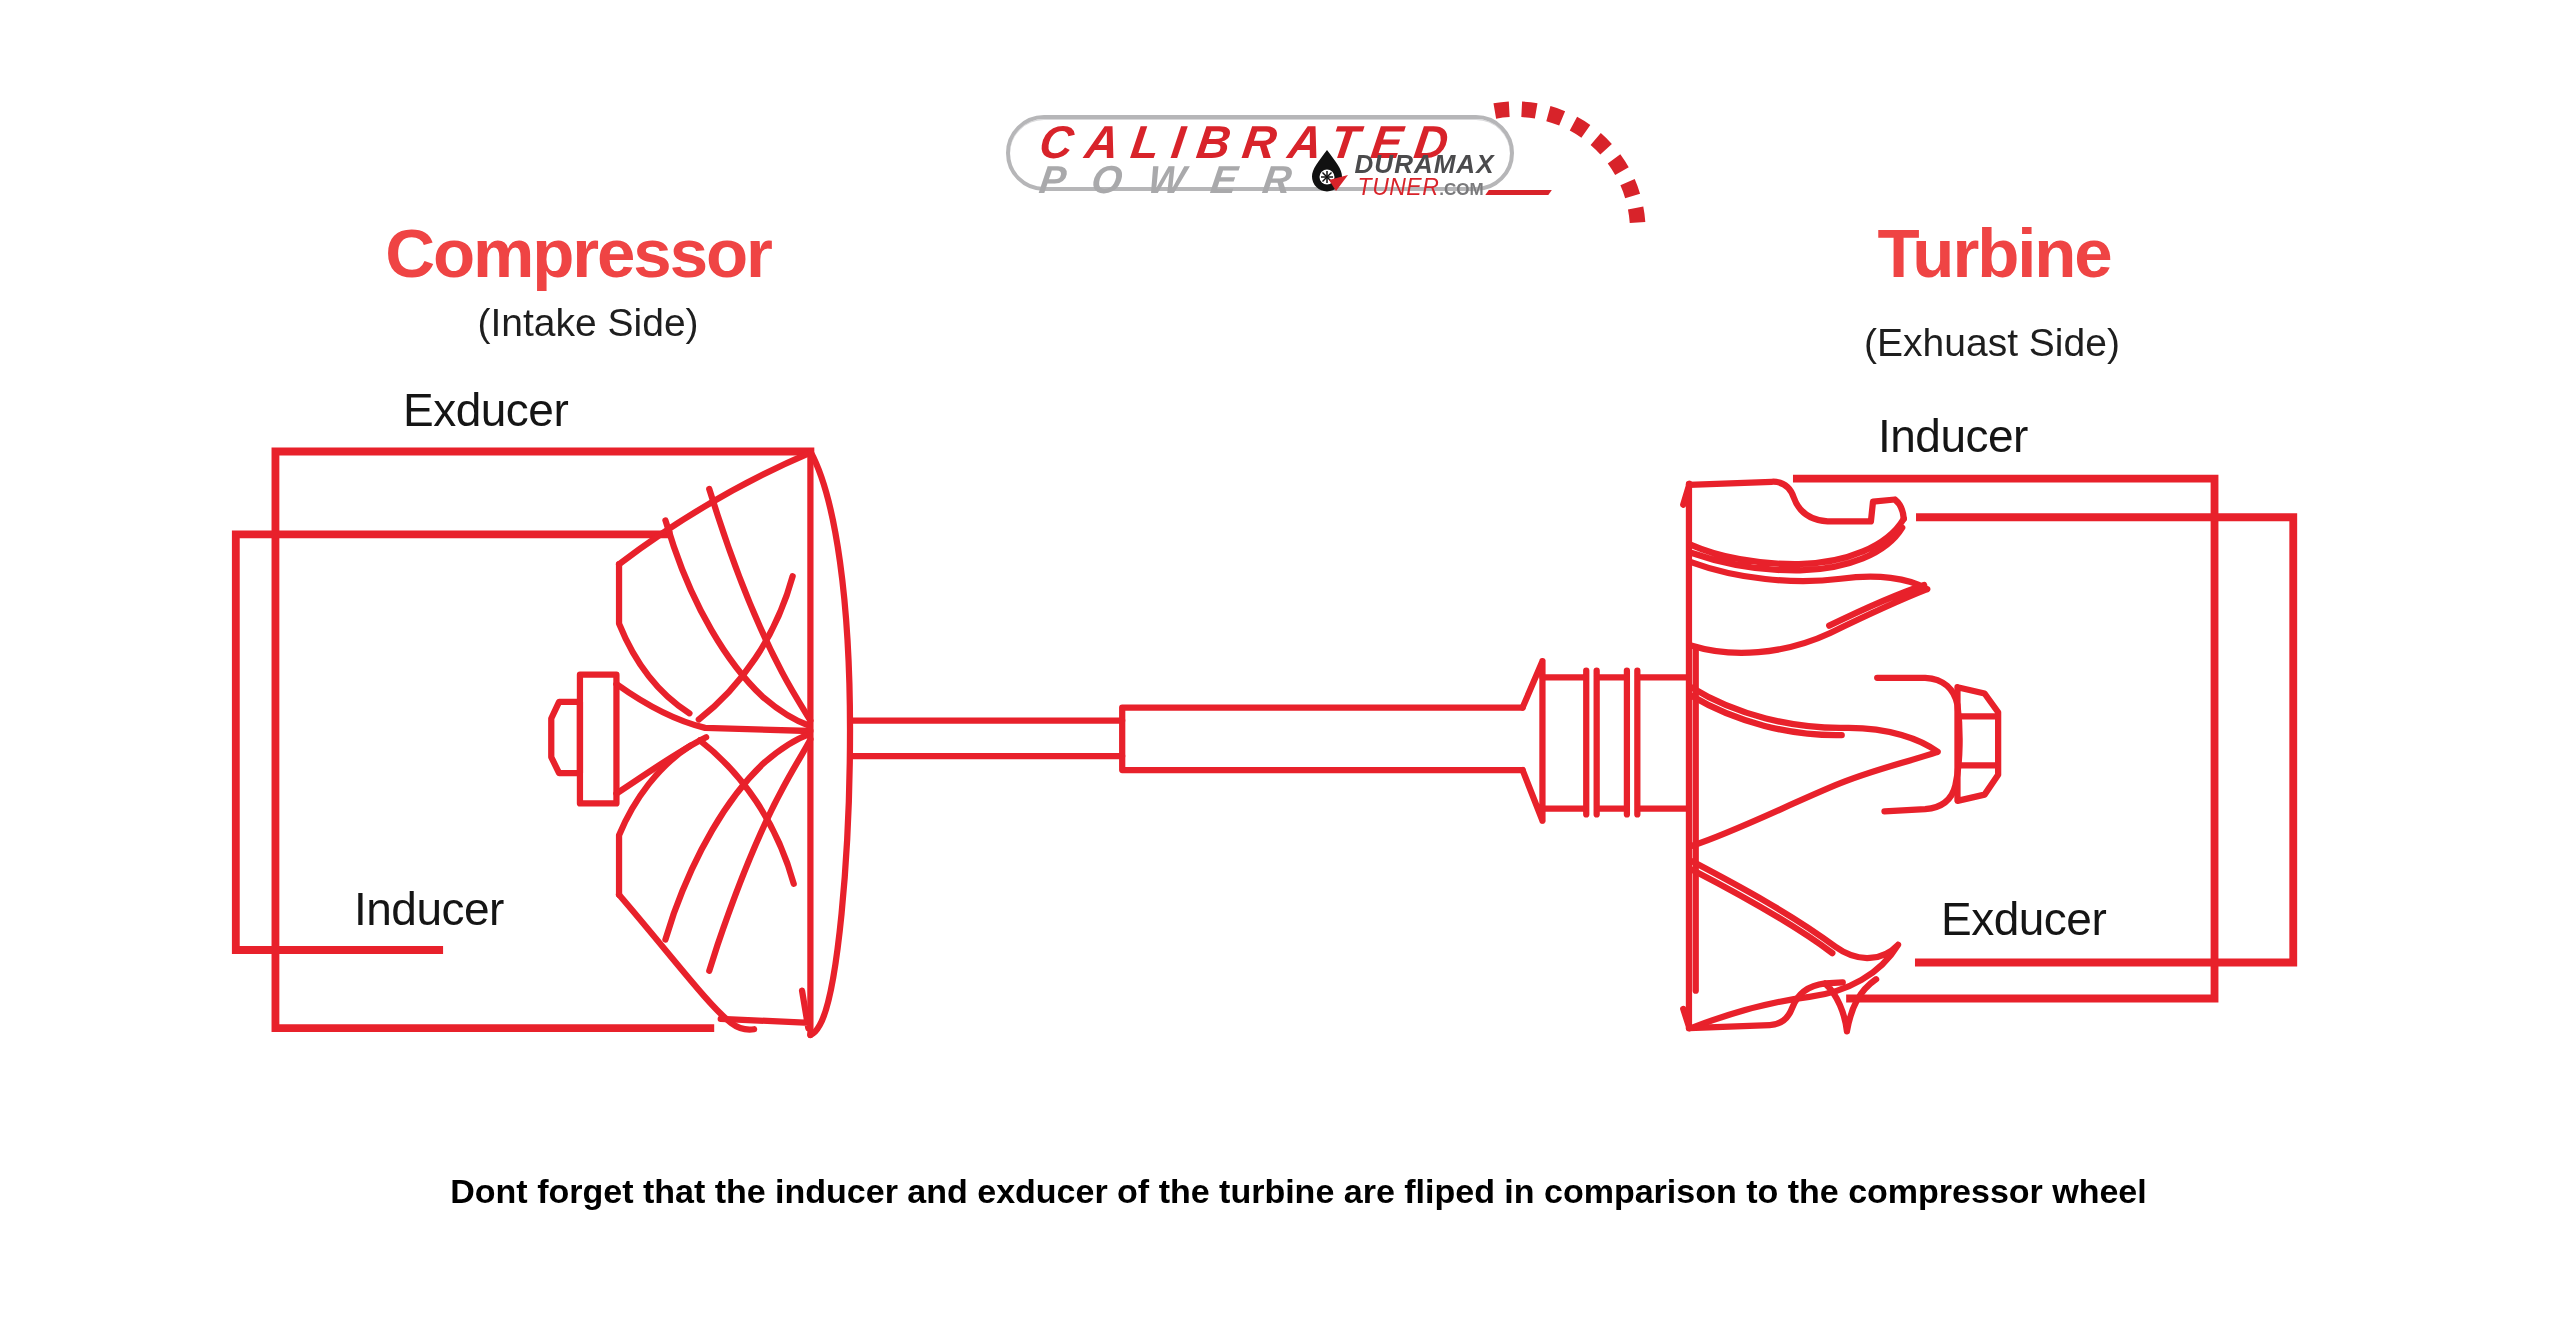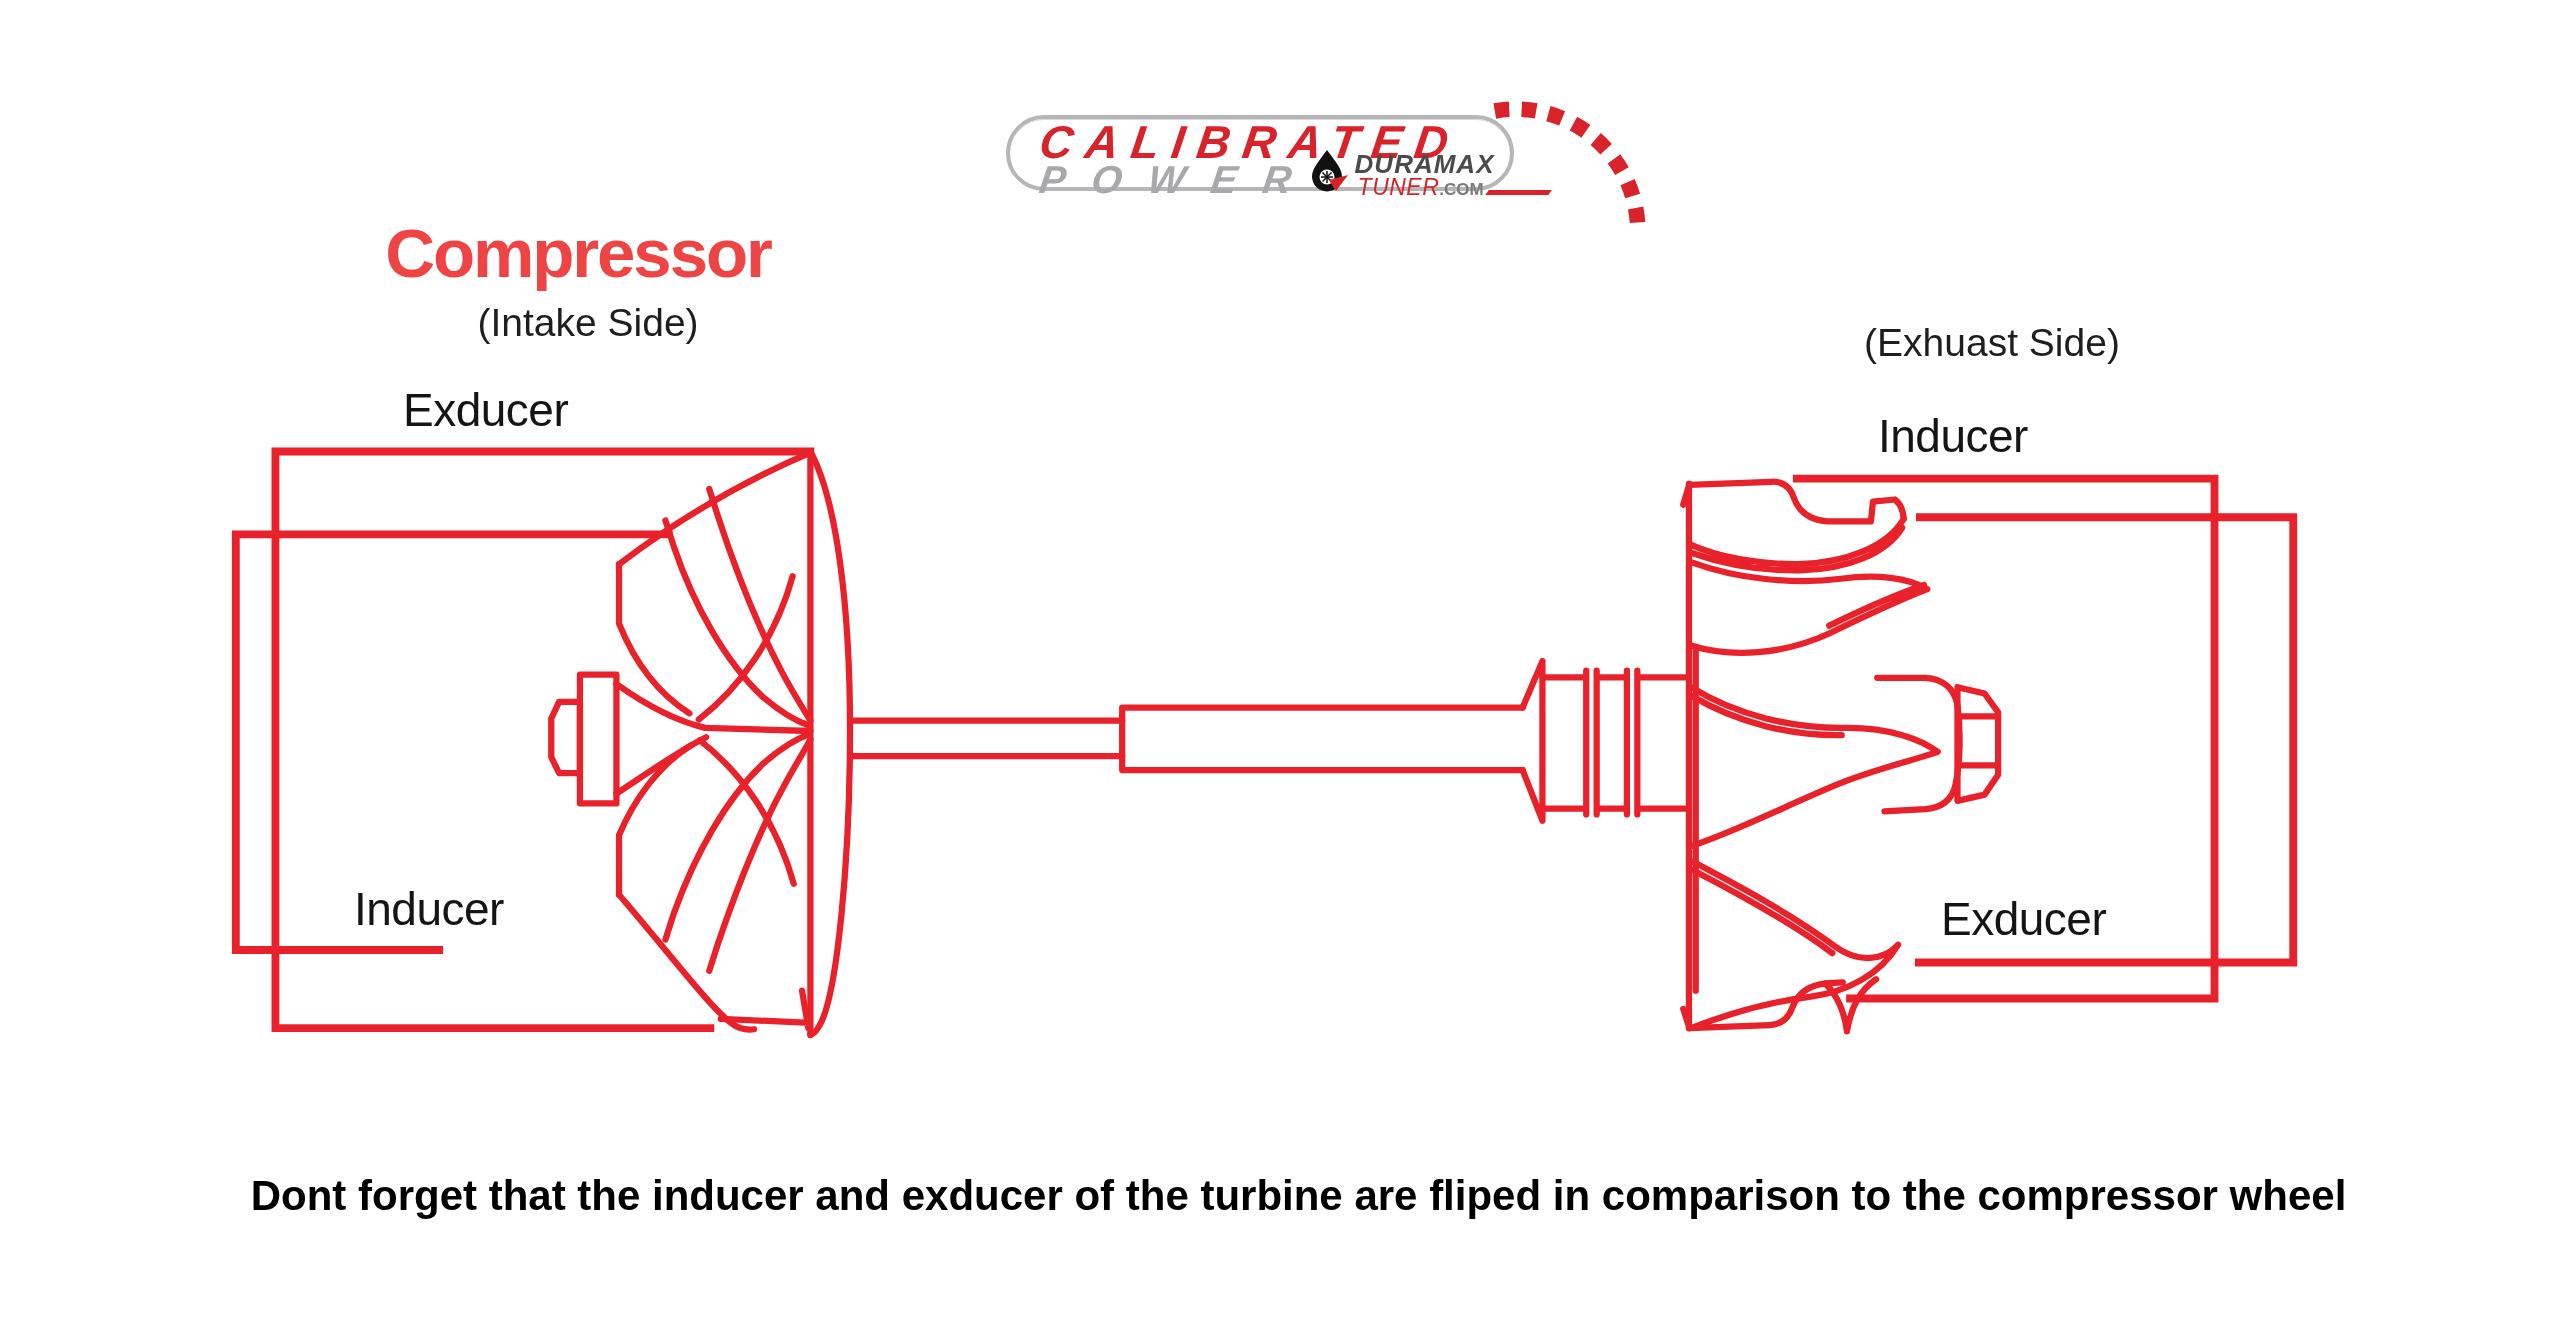--- a/index.html
+++ b/index.html
@@ -38,21 +38,21 @@
     letter-spacing:-2.1px;white-space:nowrap;transform:translateX(-50%);line-height:1;}
   .sec-sub{position:absolute;font-size:39px;font-weight:400;color:#1e1e1e;
     white-space:nowrap;transform:translateX(-50%);line-height:1;}
 
   
   .part-label{position:absolute;font-size:46px;font-weight:400;color:#151515;
     letter-spacing:-0.5px;white-space:nowrap;line-height:1;}
 
   
   .footer-note{position:absolute;left:0;right:0;top:1172px;text-align:center;
-    font-size:42px;font-weight:700;color:#000;letter-spacing:0px;padding-left:21px;}
+    font-size:34px;font-weight:700;color:#000;letter-spacing:0px;padding-left:21px;}
 
   
   .art-svg{position:absolute;left:0;top:0;width:2576px;height:1328px;}
   .rart{stroke:var(--line-red);fill:none;stroke-width:12;stroke-linecap:round;stroke-linejoin:round;}
   .rbox{stroke:var(--line-red);fill:none;stroke-width:15;stroke-linecap:square;stroke-linejoin:miter;}
   .swoosh-arc{stroke:var(--logo-red);fill:none;stroke-width:30;stroke-dasharray:28 24;stroke-linecap:butt;}
 </style>
 </head>
 <body>
 
@@ -78,20 +78,21 @@
         <span class="tuner">TUNER</span><span class="tuner-com">.COM</span><span class="tuner-dash"></span>
       </div>
     </div>
     <svg class="swoosh-svg" viewBox="0 0 335 300">
       <path class="swoosh-arc" d="M 20,48 A 235 235 0 0 1 295,272"></path>
     </svg>
   </div>
 
   <div class="sec-title" style="left:578px;top:219px;">Compressor</div>
   <div class="sec-sub" style="left:588px;top:303px;">(Intake Side)</div>
+  <div class="sec-title" style="left:1994px;top:219px;">Turbine</div>
   <div class="sec-sub" style="left:1992px;top:303px;margin-top:20px;">(Exhuast Side)</div>
 
   <svg class="art-svg" viewBox="0 0 4940 2547">
 
     <g>
       <path class="rbox" d="M 1554,866 L 528,866 L 528,1972 L 1362,1972"></path>
       <path class="rbox" d="M 1282,1025 L 452,1025 L 452,1822 L 842,1822"></path>
       <path class="rbox" d="M 3446,918 L 4247,918 L 4247,1915 L 3548,1915"></path>
       <path class="rbox" d="M 3682,992 L 4398,992 L 4398,1846 L 3680,1846"></path>
     </g>

